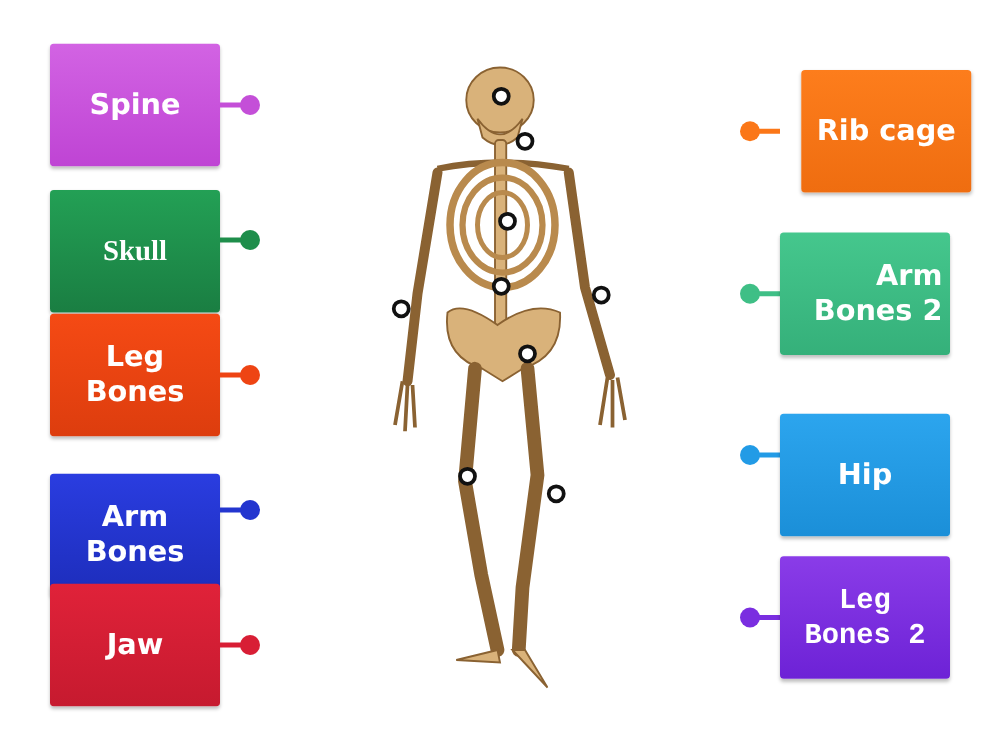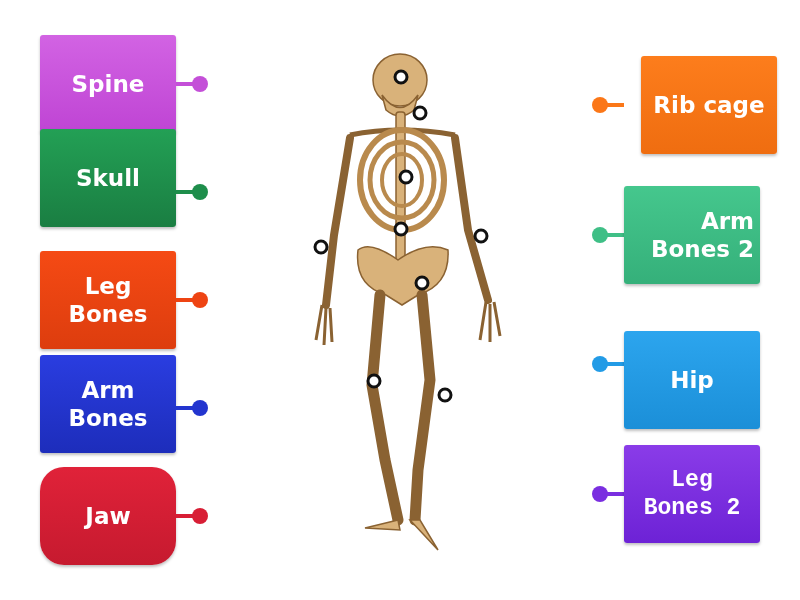--- a/index.html
+++ b/index.html
@@ -14,39 +14,39 @@
 </head>
 <body>
 
 <div>
   <div class="label-box" style="left:40px;top:35px;background:linear-gradient(#d263e3,#bf44d4);">
       <span>Spine</span>
     </div>
   <div class="connector" style="left:176px;top:82px;width:20px;background:#c44fd8;"></div>
   <div class="dot" style="left:192px;top:76px;background:#c44fd8;"></div>
 
-  <div class="label-box" style="left:40px;top:129px;background:linear-gradient(#23a055,#1a7e42);">
+  <div class="label-box" style="left:40px;top:152px;background:linear-gradient(#23a055,#1a7e42);font-family:Liberation Serif, serif;">
       <span>Skull</span>
     </div>
   <div class="connector" style="left:176px;top:190px;width:20px;background:#1e8e4b;"></div>
   <div class="dot" style="left:192px;top:184px;background:#1e8e4b;"></div>
 
   <div class="label-box" style="left:40px;top:251px;background:linear-gradient(#f54a14,#dd3d0e);text-align:center;">
       <span>Leg Bones</span>
     </div>
   <div class="connector" style="left:176px;top:298px;width:20px;background:#ee4413;"></div>
   <div class="dot" style="left:192px;top:292px;background:#ee4413;"></div>
 
-  <div class="label-box" style="left:40px;top:355px;background:linear-gradient(#2a3de0,#1d2dbb);">
+  <div class="label-box" style="left:40px;top:379px;background:linear-gradient(#2a3de0,#1d2dbb);">
       <span>Arm Bones</span>
     </div>
   <div class="connector" style="left:176px;top:406px;width:20px;background:#2335cf;"></div>
   <div class="dot" style="left:192px;top:400px;background:#2335cf;"></div>
 
-  <div class="label-box" style="left:40px;top:467px;background:linear-gradient(#e02239,#c61a2f);border-radius:24px;">
+  <div class="label-box" style="left:40px;top:467px;background:linear-gradient(#e02239,#c61a2f);">
       <span>Jaw</span>
     </div>
   <div class="connector" style="left:176px;top:514px;width:20px;background:#d81e35;"></div>
   <div class="dot" style="left:192px;top:508px;background:#d81e35;"></div>
 </div>
 
 <div>
   <div class="dot" style="left:592px;top:97px;background:#fb7718;"></div>
   <div class="connector" style="left:602px;top:103px;width:22px;background:#fb7718;"></div>
   <div class="label-box" style="left:641px;top:56px;background:linear-gradient(#fd7d1c,#ef6d10);">

